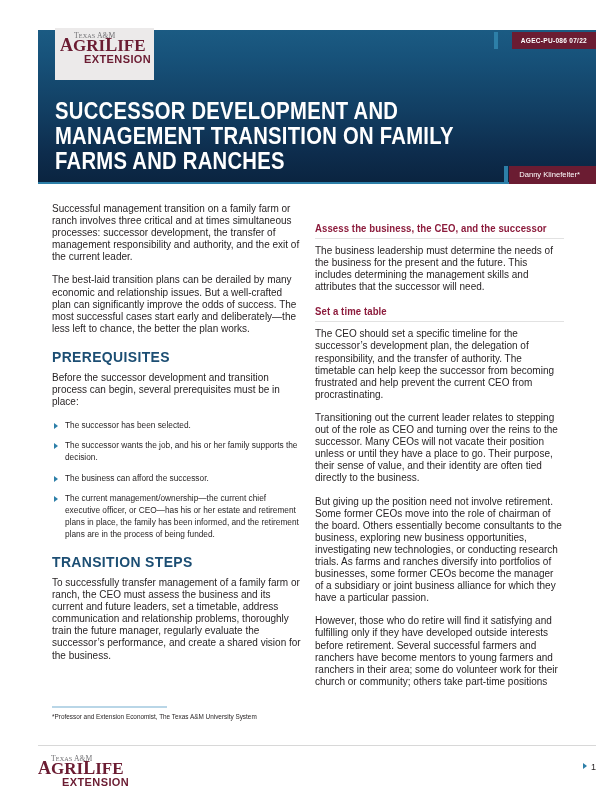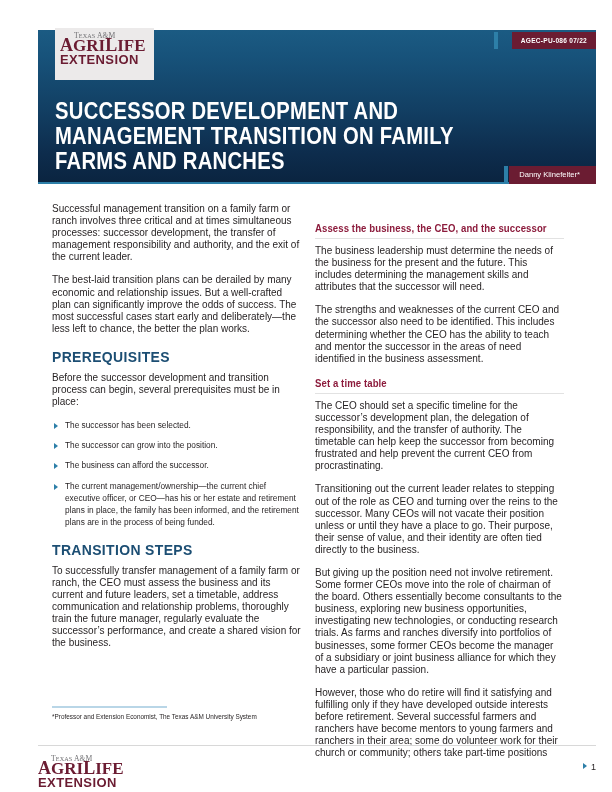--- a/index.html
+++ b/index.html
@@ -73,25 +73,26 @@
     font-size: 18px;
     font-weight: bold;
     color: #6b1c32;
     line-height: 17px;
     margin-top: -3px;
     white-space: nowrap;
   }
   .logo-agrilife .sc { font-size: 17px; }
   .logo-ext {
     font-family: "Liberation Sans", sans-serif;
-    font-size: 13px;
+    font-size: 11px;
     font-weight: bold;
     color: #6b1c32;
     letter-spacing: .4px;
     line-height: 11px;
+    margin-left: 24px;
     white-space: nowrap;
   }
 
   
   .pub-badge {
     position: absolute;
     right: 16px;
     top: 32px;
     background: #6b1c32;
     color: #ffffff;
@@ -296,36 +297,35 @@
 
   <div class="col col-left">
     <p class="body">Successful management transition on a family farm or ranch involves three critical and at times simultaneous processes: successor development, the transfer of management responsibility and authority, and the exit of the current leader.</p>
     <p class="body">The best-laid transition plans can be derailed by many economic and relationship issues. But a well-crafted plan can significantly improve the odds of success. The most successful cases start early and deliberately—the less left to chance, the better the plan works.</p>
 
     <h2 class="section">Prerequisites</h2>
     <p class="body">Before the successor development and transition process can begin, several prerequisites must be in place:</p>
 
     <ul class="bullets">
       <li><span class="tri"></span><span>The successor has been selected.</span></li>
-      <li><span class="tri"></span><span>The successor can grow into the position.</span></li>
+      <li><span class="tri"></span><span>The successor wants the job, and his or her family supports the decision.</span></li>
       <li><span class="tri"></span><span>The business can afford the successor.</span></li>
       <li><span class="tri"></span><span>The current management/ownership—the current chief executive officer, or CEO—has his or her estate and retirement plans in place, the family has been informed, and the retirement plans are in the process of being funded.</span></li>
     </ul>
 
     <h2 class="section">Transition steps</h2>
     <p class="body">To successfully transfer management of a family farm or ranch, the CEO must assess the business and its current and future leaders, set a timetable, address communication and relationship problems, thoroughly train the future manager, regularly evaluate the successor’s performance, and create a shared vision for the business.</p>
   </div>
 
   <div class="col col-right">
 
     <div class="subsection-wrap">
       <h3 class="subsection">Assess the business, the CEO, and the successor</h3>
       <div class="subsection-rule"></div>
       <p class="body">The business leadership must determine the needs of the business for the present and the future. This includes determining the management skills and attributes that the successor will need.</p>
-      <p class="body">The strengths and weaknesses of the current CEO and the successor also need to be identified. This includes determining whether the CEO has the ability to teach and mentor the successor in the areas of need identified in the business assessment.</p>
     </div>
 
     <div class="subsection-wrap spaced">
       <h3 class="subsection">Set a time table</h3>
       <div class="subsection-rule"></div>
       <p class="body">The CEO should set a specific timeline for the successor’s development plan, the delegation of responsibility, and the transfer of authority. The timetable can help keep the successor from becoming frustrated and help prevent the current CEO from procrastinating.</p>
       <p class="body">Transitioning out the current leader relates to stepping out of the role as CEO and turning over the reins to the successor. Many CEOs will not vacate their position unless or until they have a place to go. Their purpose, their sense of value, and their identity are often tied directly to the business.</p>
       <p class="body">But giving up the position need not involve retirement. Some former CEOs move into the role of chairman of the board. Others essentially become consultants to the business, exploring new business opportunities, investigating new technologies, or conducting research trials. As farms and ranches diversify into portfolios of businesses, some former CEOs become the manager of a subsidiary or joint business alliance for which they have a particular passion.</p>
       <p class="body">However, those who do retire will find it satisfying and fulfilling only if they have developed outside interests before retirement. Several successful farmers and ranchers have become mentors to young farmers and ranchers in their area; some do volunteer work for their church or community; others take part-time positions</p>
     </div>

